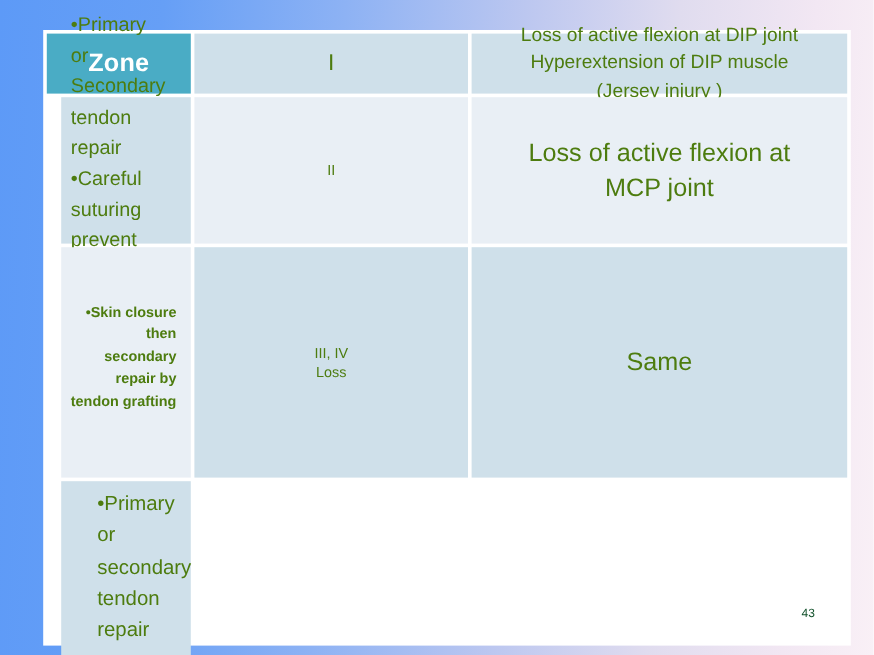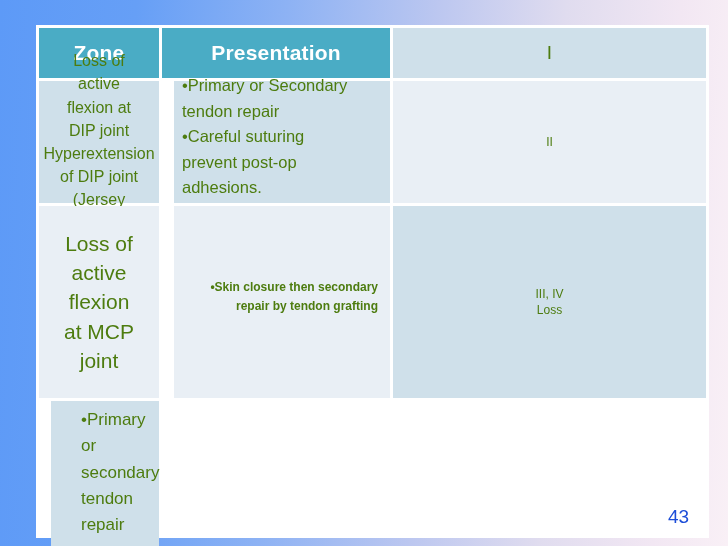--- a/index.html
+++ b/index.html
@@ -64,42 +64,39 @@
   }
   .mgmt p { margin: 0; }
   .mgmt-r1 { font-size: 16.5px; line-height: 1.55; }
   .mgmt-r2 { font-size: 12px; font-weight: bold; line-height: 1.55; padding-right: 12px; text-align: right; }
   .mgmt-r3 { font-size: 17px; line-height: 1.55; padding-left: 30px; padding-right: 40px; }
 
   .page-number {
     position: absolute;
     left: 668px;
     top: 506px;
-    font-size: 19px;
-    color: #1d4ed8;
+    font-size: 10px;
+    color: #14532d;
   }
 </style>
 </head>
 <body>
 
 <div class="slide-table">
 
   <div class="cell header">
     <span>Zone</span>
   </div>
-  <div class="cell header">
-    <span>Presentation</span>
-  </div>
 
   <div class="cell band-a zone-cell">
     <span>I</span>
   </div>
   <div class="cell band-a pres-small">
     <div>Loss of active flexion at DIP joint</div>
-    <div>Hyperextension of DIP joint</div>
+    <div>Hyperextension of DIP muscle</div>
     <div>(Jersey injury )</div>
   </div>
   <div class="cell band-a mgmt mgmt-r1">
     <p>•Primary or Secondary tendon repair</p>
     <p>•Careful suturing prevent post-op adhesions.</p>
   </div>
 
   <div class="cell band-b zone-cell zone-large">
     <span>II</span>
   </div>
@@ -107,19 +104,22 @@
     <div>Loss of active flexion at MCP joint</div>
   </div>
   <div class="cell band-b mgmt mgmt-r2">
     <p>•Skin closure then secondary repair by tendon grafting</p>
   </div>
 
   <div class="cell band-a zone-cell zone-large">
     <span>III, IV
 Loss</span>
   </div>
+  <div class="cell band-a pres-large">
+    <div>Same</div>
+  </div>
   <div class="cell band-a mgmt mgmt-r3">
     <p>•Primary or secondary tendon repair</p>
   </div>
 
 </div>
 
 <div class="page-number">43</div>
 
 </body></html>

